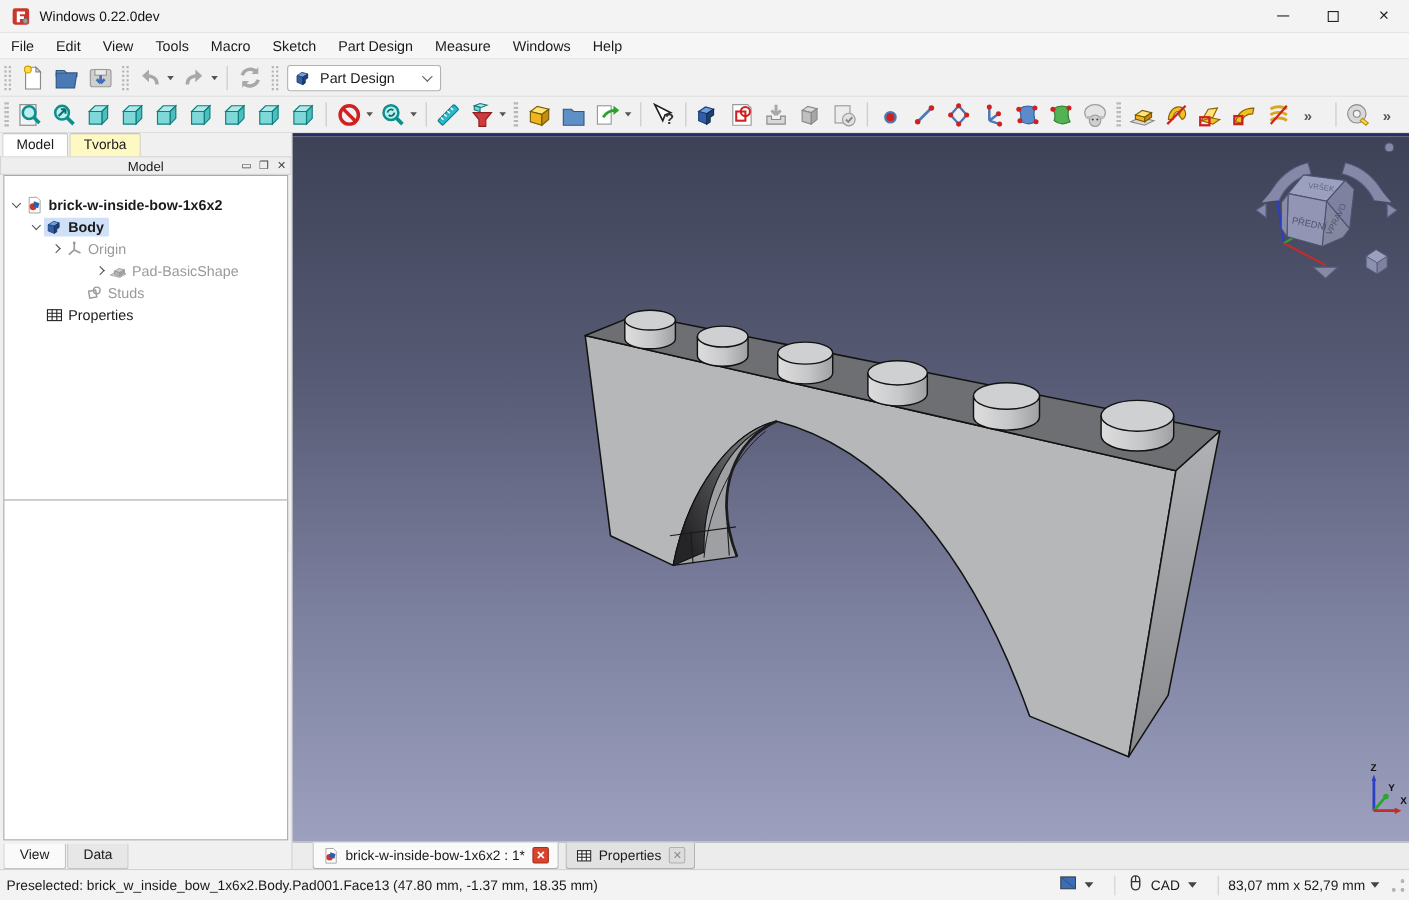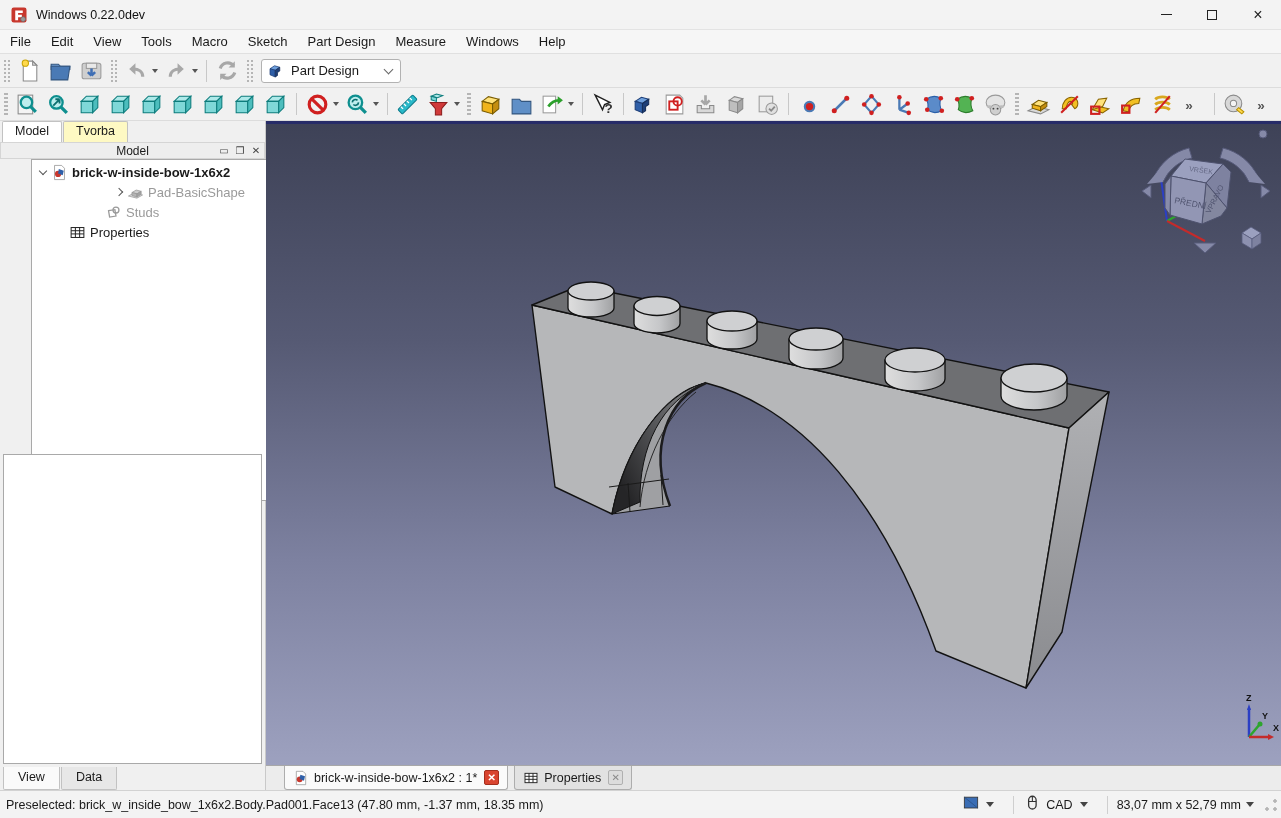--- a/index.html
+++ b/index.html
@@ -37,21 +37,21 @@
   #main{position:absolute;left:0;top:121px;width:100%;height:669px;}
 
   
   #dock{position:absolute;left:0;top:0;width:266px;height:669px;background:#f0f0f0;border-right:1px solid #c9c9c9;}
   .dock-tabs{display:flex;height:21px;padding-left:2px;}
   .dock-tab{padding:2px 12px;font-size:12.5px;border:1px solid #c2c2c2;border-bottom:none;background:#fef9c3;margin-right:1px;border-radius:2px 2px 0 0;}
   .dock-tab.active{background:#fff;}
   .dock-header{height:17px;display:flex;align-items:center;background:#eeeeee;border:1px solid #d5d5d5;font-size:12px;}
   .dock-header .dh-title{flex:1;text-align:center;}
   .dh-btn{width:16px;height:14px;display:flex;align-items:center;justify-content:center;color:#444;font-size:10px;}
-  .tree-box{position:absolute;left:3px;top:38px;width:259px;height:342px;background:#fff;border:1px solid #a9a9a9;overflow:hidden;padding-top:2px;margin-left:28px;}
+  .tree-box{position:absolute;left:3px;top:38px;width:259px;height:342px;background:#fff;border:1px solid #a9a9a9;overflow:hidden;padding-top:16px;}
   .tree-row{display:flex;align-items:center;height:20px;font-size:13px;white-space:nowrap;}
   .tree-exp{width:14px;display:flex;align-items:center;justify-content:center;flex:none;}
   .chev{display:inline-block;width:6px;height:6px;border-right:1.5px solid #555;border-bottom:1.5px solid #555;}
   .chev.open{transform:rotate(45deg);margin-top:-3px;}
   .chev.closed{transform:rotate(-45deg);}
   .tree-sel{display:flex;align-items:center;padding:0 4px 0 1px;border-radius:1px;}
   .tree-sel.selected{background:#cfe0f7;}
   .tree-ico{width:17px;height:17px;margin-right:4px;flex:none;}
   .tree-lbl.bold{font-weight:bold;}
   .tree-lbl.gray{color:#9a9a9a;}
@@ -563,20 +563,51 @@
             </span>
             <span class="tree-sel">
               <span class="tree-ico"><span style="display:inline-flex">
                   <svg viewBox="0 0 24 24" width="17" height="17">
                     <path d="M5 2h10l4 4v16H5z" fill="#fff" stroke="#8a8a8a"></path>
                     <circle cx="10" cy="14" r="4.4" fill="#c8372d"></circle>
                     <path d="M11 7l7 2.5-1.5 6.5-6.5-2.5z" fill="#2f5fa8"></path>
                   </svg>
                 </span></span>
               <span class="tree-lbl bold">brick-w-inside-bow-1x6x2</span>
+            </span>
+          </div>
+          <div class="tree-row" style="padding-left: 22px;">
+            <span class="tree-exp">
+              <span class="chev open"></span>
+            </span>
+            <span class="tree-sel selected">
+              <span class="tree-ico"><span style="display:inline-flex">
+                  <svg viewBox="0 0 24 24" width="17" height="17">
+                    <path d="M4 9l7-4.5 7 2-6 4z" fill="#6fa0dd" stroke="#1e3f78"></path>
+                    <path d="M4 9l8 1.5V20l-8-3z" fill="#2f5fa8" stroke="#1e3f78"></path>
+                    <path d="M12 10.5l6-4v6l-3 2v3.5l-3 2z" fill="#1e3f78" stroke="#162e58"></path>
+                  </svg>
+                </span></span>
+              <span class="tree-lbl bold">Body</span>
+            </span>
+          </div>
+          <div class="tree-row" style="padding-left: 40px;">
+            <span class="tree-exp">
+              <span class="chev closed"></span>
+            </span>
+            <span class="tree-sel">
+              <span class="tree-ico"><span style="display:inline-flex">
+                  <svg viewBox="0 0 24 24" width="17" height="17">
+                    <g stroke="#9a9a9a" stroke-width="2.2" fill="none">
+                      <path d="M12 4v9M12 13l-7 6M12 13l8 4"></path>
+                    </g>
+                    <circle cx="12" cy="4" r="1.8" fill="#9a9a9a"></circle>
+                  </svg>
+                </span></span>
+              <span class="tree-lbl gray">Origin</span>
             </span>
           </div>
           <div class="tree-row" style="padding-left: 40px; justify-content: center;">
             <span class="tree-exp">
               <span class="chev closed"></span>
             </span>
             <span class="tree-sel">
               <span class="tree-ico"><span style="display:inline-flex">
                   <svg viewBox="0 0 24 24" width="17" height="17">
                     <path d="M2 17l8-4.5 12 3-8 4.5z" fill="#dcdcdc" stroke="#969696"></path>

